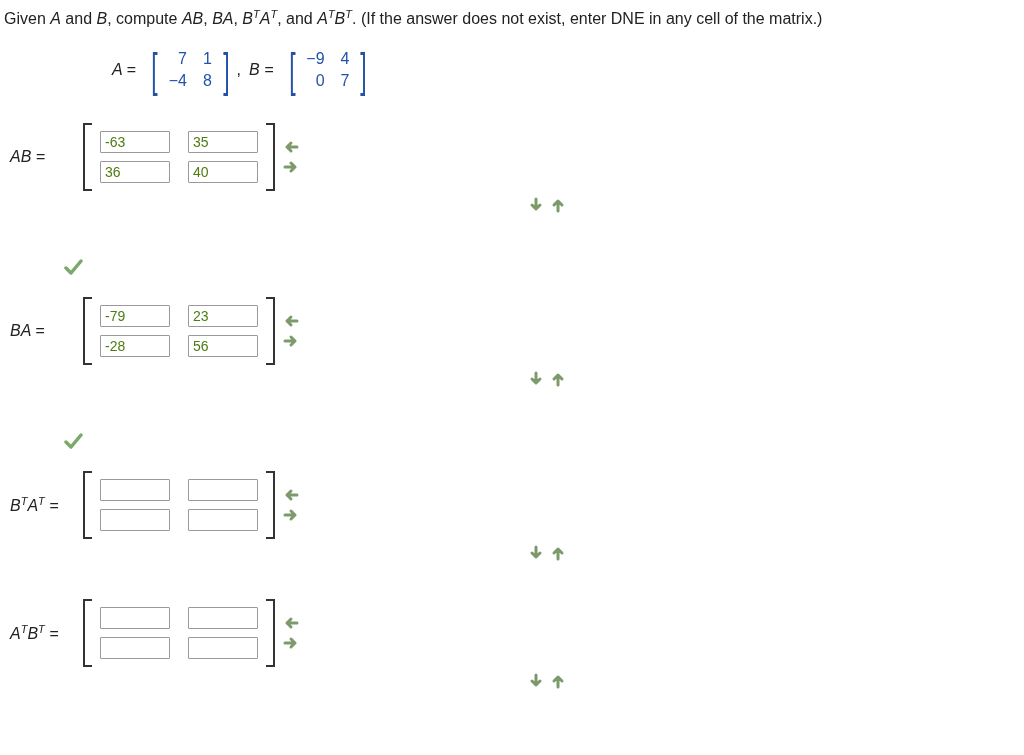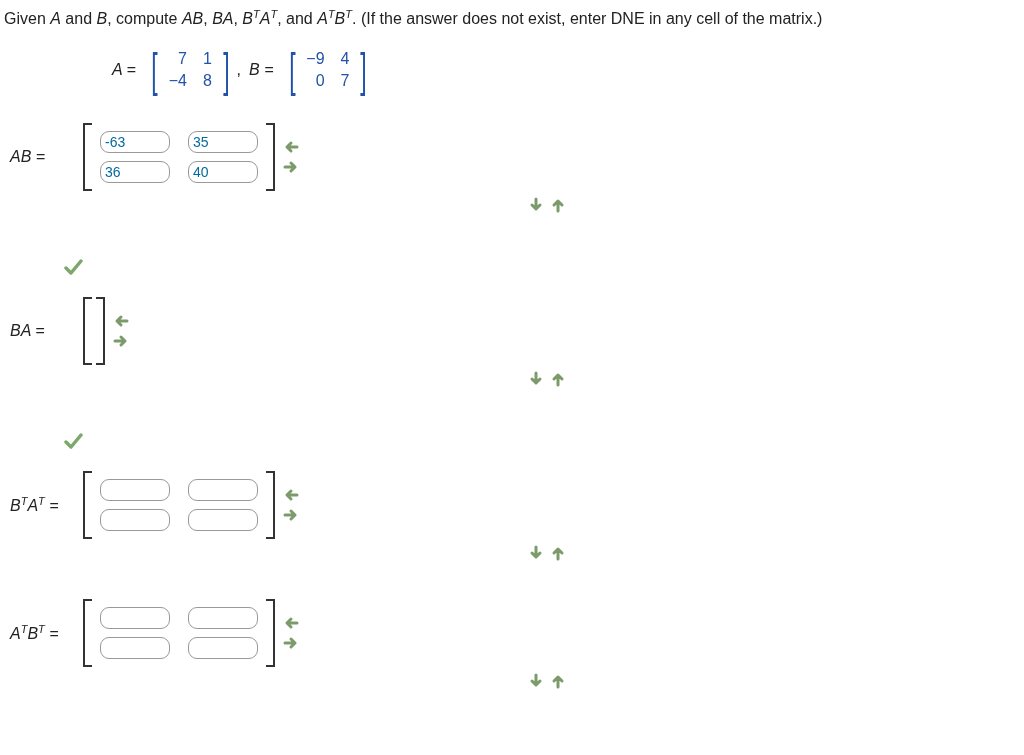--- a/index.html
+++ b/index.html
@@ -77,22 +77,22 @@
       padding: 6px 6px;
     }
     .cell-input {
       width: 70px;
       height: 22px;
       border: 1px solid #999;
       font-family: Verdana, sans-serif;
       font-size: 14px;
       padding: 1px 4px;
       box-sizing: border-box;
-      border-radius: 9px;
-      color: #0369a1;
+      border-radius: 1px;
+      color: #4d7c0f;
     }
     .resize-arrows-h {
       display: flex;
       flex-direction: column;
       gap: 2px;
       margin-left: 6px;
     }
     .resize-arrows-v {
       display: flex;
       flex-direction: row;
@@ -245,20 +245,26 @@
   <div class="problem-row">
     <span class="row-label">
       <span>BA</span><span>  =</span>
     </span>
     <span class="input-matrix">
       <span class="big-bracket">
           <svg width="12" height="70">
             <use href="#left-bracket-70"></use>
           </svg>
         </span>
+      <span class="input-grid">
+        <input class="cell-input" value="-79" style="">
+        <input class="cell-input" value="23" style="">
+        <input class="cell-input" value="-28" style="">
+        <input class="cell-input" value="56" style="">
+      </span>
       <span class="big-bracket">
           <svg width="12" height="70">
             <use href="#right-bracket-70"></use>
           </svg>
         </span>
     </span>
     <span class="resize-arrows-h">
       <span class="arrow-btn">
           <svg width="18" height="14">
             <use href="#arrow-left"></use>

